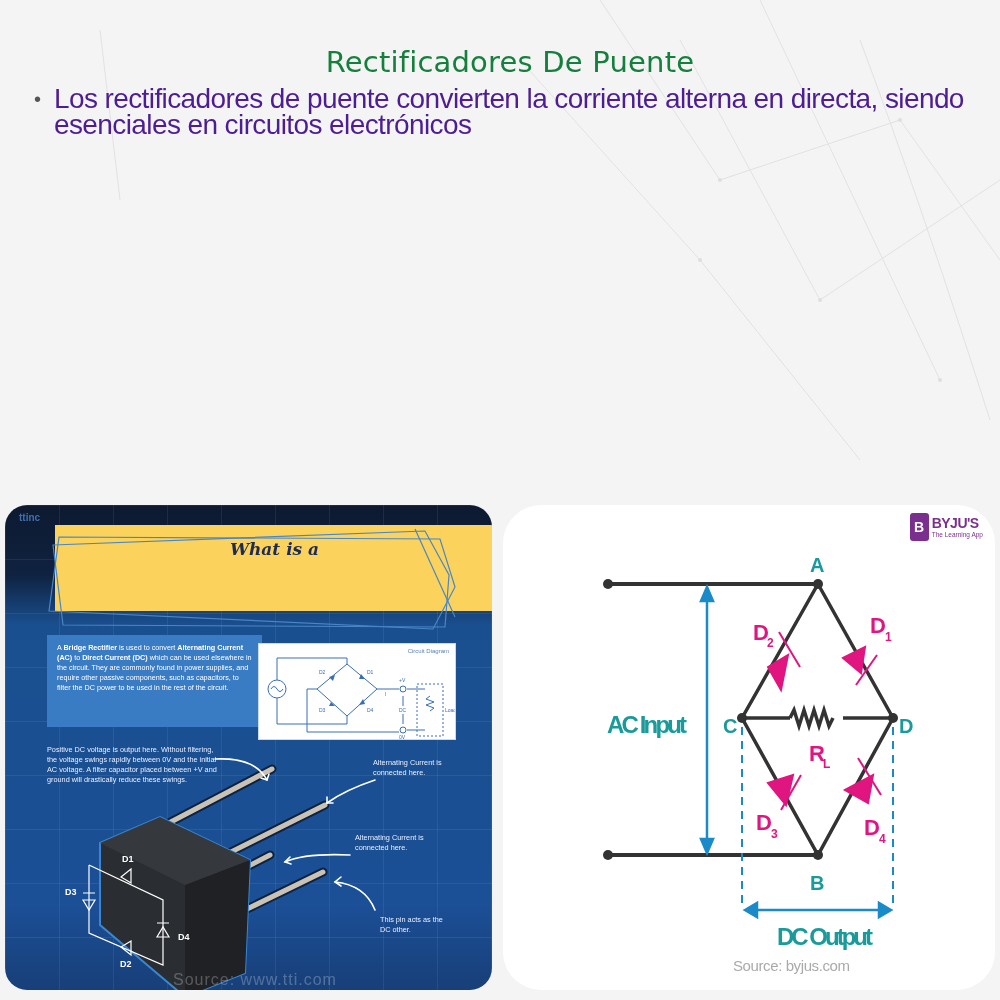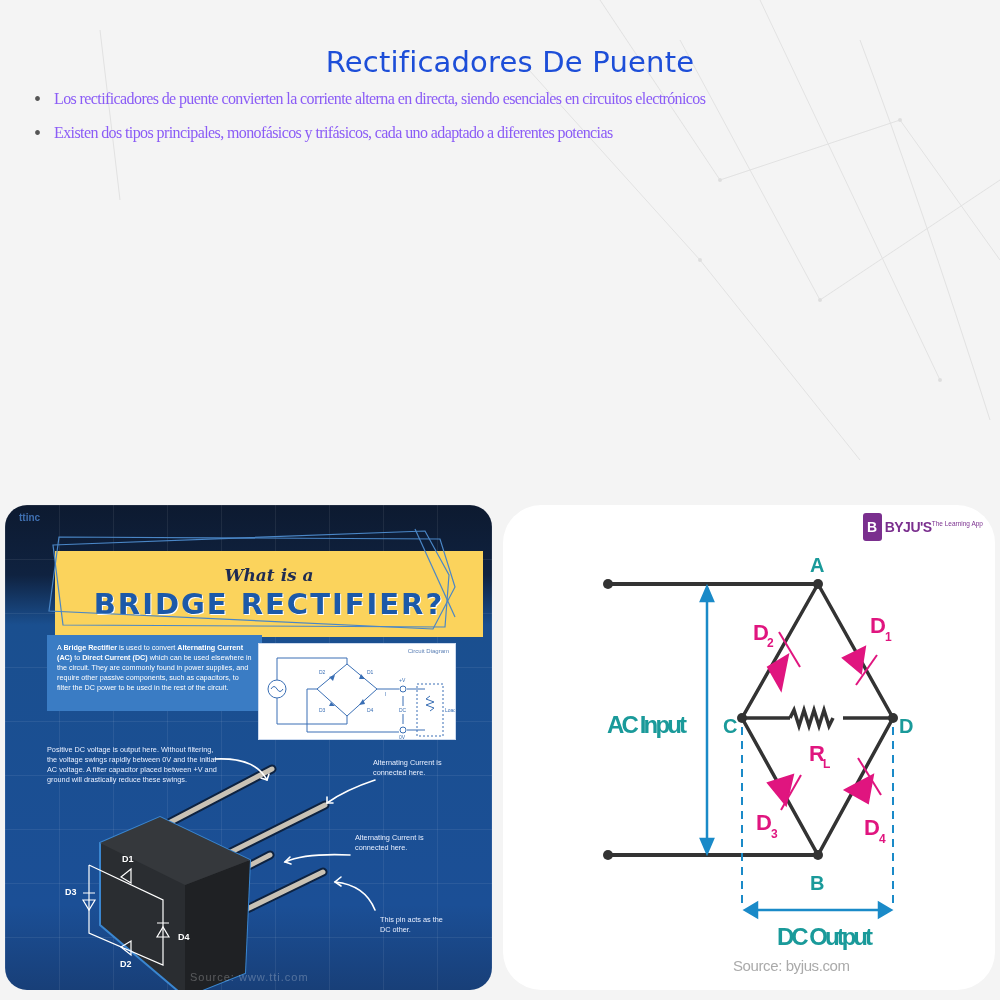--- a/index.html
+++ b/index.html
@@ -4,82 +4,83 @@
 <style>
   html, body { margin: 0; padding: 0; }
   body {
     width: 1000px; height: 1000px; overflow: hidden; position: relative;
     background: #f4f4f4;
     font-family: "Liberation Sans", sans-serif;
   }
   .bg-deco { position: absolute; inset: 0; pointer-events: none; }
   .title {
     position: absolute; left: 0; right: 0; top: 26px; text-align: center;
-    font-size: 29px; color: #1d4ed8; font-weight: normal; letter-spacing: 0.2px;
+    font-size: 29px; color: #15803d; font-weight: normal; letter-spacing: 0.2px;
     font-family: "DejaVu Sans", sans-serif;
     padding-left: 20px;
   }
   .bullets { position: absolute; left: 30px; top: 86px; width: 940px; margin: 0; padding: 0; list-style: none; }
   .bullets li {
-    position: relative; padding-left: 24px; font-size: 16px; line-height: 26px;
-    color: #8b5cf6; margin-bottom: 8px; font-family: Liberation Serif, serif; letter-spacing: -0.6px;
+    position: relative; padding-left: 24px; font-size: 28px; line-height: 26px;
+    color: #4c1d95; margin-bottom: 8px; font-family: Liberation Sans, sans-serif; letter-spacing: -0.6px;
   }
   .bullets li::before { content: "•"; position: absolute; left: 4px; top: 0; color: #555; font-size: 20px; }
   .bullets li:nth-child(3) { margin-top: 14px; }
 
   
   .left-card {
     position: absolute; left: 5px; top: 505px; width: 487px; height: 485px;
     border-radius: 22px; overflow: hidden;
     background: linear-gradient(180deg, #0d1a30 0px, #0f2240 70px, #1a4f8f 120px, #1b4f96 400px, #183f78 485px);
   }
   .grid {
     position: absolute; inset: 0;
     background-image:
       linear-gradient(rgba(255,255,255,0.07) 1px, transparent 1px),
       linear-gradient(90deg, rgba(255,255,255,0.07) 1px, transparent 1px);
     background-size: 54px 54px;
   }
   .brand-tag { position: absolute; left: 14px; top: 7px; font-size: 10px; color: #3f6fb0; font-weight: bold; }
   .banner {
-    position: absolute; left: 50px; top: 46px; width: 428px; height: 86px;
+    position: absolute; left: 50px; top: 20px; width: 428px; height: 86px;
     background: #fbd35c;
+    padding-left: 11px;
   }
   .banner-frame { position: absolute; left: 40px; top: 22px; width: 412px; height: 104px; }
   .banner-sub {
     position: absolute; left: 0; right: 0; top: 14px; text-align: center;
     font-family: "DejaVu Serif", serif; font-style: italic; font-weight: bold; font-size: 17px; color: #1e2b52;
   }
   .banner-main {
     position: absolute; left: 0; right: 0; top: 36px; text-align: center;
     font-family: "DejaVu Sans", sans-serif; font-weight: bold; font-size: 29px; color: #1c59a8;
     letter-spacing: 2px; text-shadow: 1px 1px 0 #fff;
   }
   .desc-box {
-    position: absolute; left: 42px; top: 130px; width: 215px; height: 76px;
+    position: absolute; left: 42px; top: 130px; width: 215px; height: 92px;
     background: #3a7cc4; padding: 8px 10px; box-sizing: border-box;
     font-size: 7.2px; line-height: 10px; color: #fff;
   }
   .desc-box b { font-weight: bold; }
   .circuit-box {
     position: absolute; left: 253px; top: 138px; width: 196px; height: 95px;
     background: #fff; border: 1px solid #cbd9ee;
   }
   .circuit-title { position: absolute; right: 6px; top: 4px; font-size: 6px; color: #5a7fb5; }
   .note { position: absolute; color: #e8efff; font-size: 7.3px; line-height: 10px; }
-  .source-left { position: absolute; left: 185px; top: 466px; font-size: 11px; color: rgba(255,255,255,0.25); letter-spacing: 1px; }
+  .source-left { position: absolute; left: 168px; top: 466px; font-size: 16px; color: rgba(255,255,255,0.25); letter-spacing: 1px; }
 
   
   .right-card {
     position: absolute; left: 503px; top: 505px; width: 492px; height: 485px;
     border-radius: 38px; background: #fff; overflow: hidden;
   }
   .byjus { position: absolute; right: 12px; top: 8px; display: flex; align-items: center; gap: 3px; }
   .byjus-logo { width: 19px; height: 28px; background: #7a2f8e; border-radius: 3px; color: #fff; font-size: 14px; font-weight: bold; display: flex; align-items: center; justify-content: center; }
-  .byjus-text { display: flex; flex-direction: row; }
+  .byjus-text { display: flex; flex-direction: column; }
   .byjus-name { font-size: 14px; font-weight: bold; color: #7a2f8e; line-height: 15px; letter-spacing: -0.5px; }
   .byjus-tag { font-size: 6.5px; color: #7a2f8e; line-height: 8px; }
   .source-right { position: absolute; left: 186px; top: 452px; font-size: 15px; color: #aaa; letter-spacing: -0.4px; margin-left: 44px; }
 </style>
 </head>
 <body>
 
 <svg class="bg-deco" width="1000" height="500" viewBox="0 0 1000 500">
   <g stroke="#e2e2e2" stroke-width="1" fill="none">
     <path d="M600 0 L720 180 L900 120 L1000 260"></path>
@@ -95,30 +96,28 @@
       <circle cx="820" cy="300" r="2"></circle>
     <circle cx="700" cy="260" r="2"></circle>
       <circle cx="940" cy="380" r="2"></circle>
   </g>
 </svg>
 
 <h1 class="title">Rectificadores De Puente</h1>
 
 <ul class="bullets">
   <li>Los rectificadores de puente convierten la corriente alterna en directa, siendo esenciales en circuitos electrónicos</li>
-  <li>Existen dos tipos principales, monofásicos y trifásicos, cada uno adaptado a diferentes potencias</li>
 </ul>
 
 <div class="left-card">
   <div class="grid"></div>
   <div class="brand-tag">ttinc</div>
 
   <div class="banner">
     <div class="banner-sub">What is a</div>
-    <div class="banner-main">BRIDGE RECTIFIER?</div>
   </div>
   <svg class="banner-frame" viewBox="0 0 412 104">
     <g fill="none" stroke="#4a86c6" stroke-width="1.2">
       <polygon points="8,18 380,4 404,48 400,100 18,98"></polygon>
       <polygon points="14,10 395,12 410,60 388,102 4,84"></polygon>
       <line x1="370" y1="2" x2="410" y2="90"></line>
     </g>
   </svg>
 
   <div class="desc-box">

